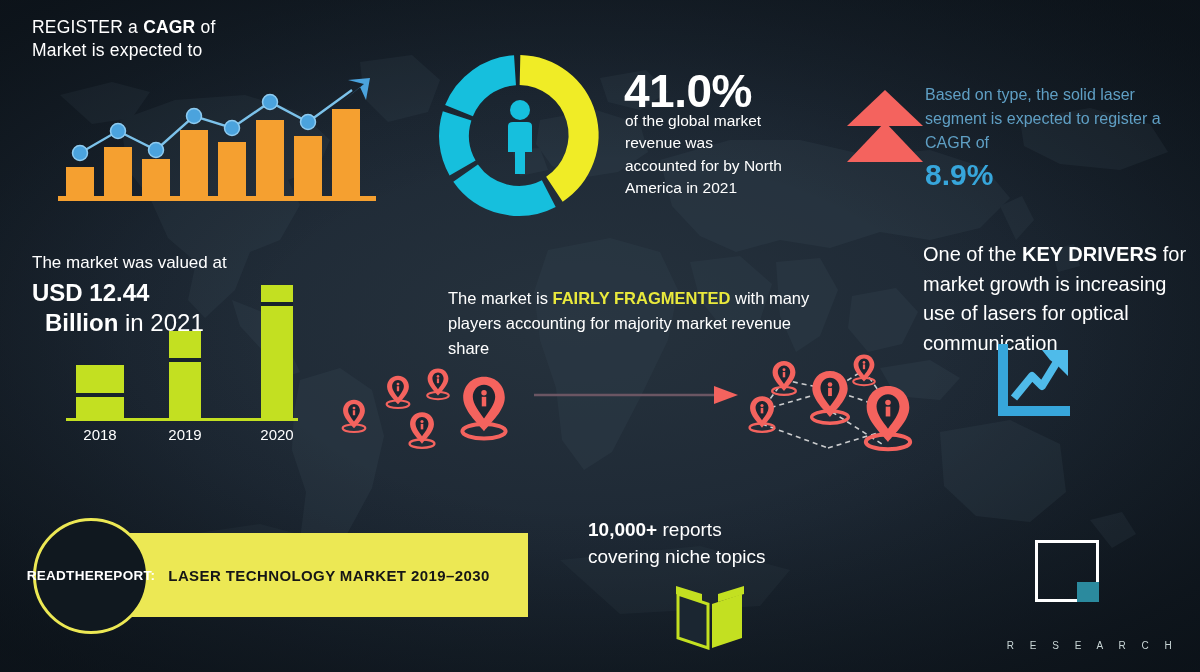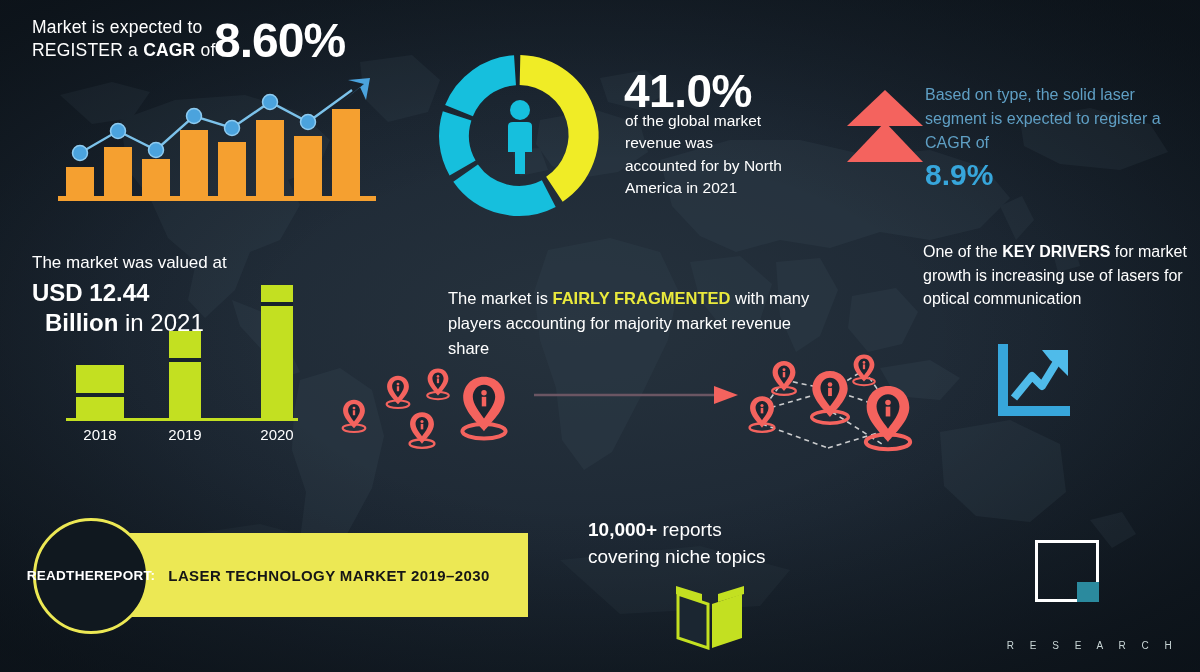--- a/index.html
+++ b/index.html
@@ -68,21 +68,21 @@
 
   
   #green-chart { position: absolute; left: 66px; top: 280px; width: 250px; height: 165px; }
   #green-chart svg { display: block; }
 
   
   #frag { left: 448px; top: 286px; width: 365px; font-size: 16.5px; line-height: 1.5; }
   #frag .hl { color: #e9e93c; font-weight: bold; }
 
   
-  #drivers { left: 923px; top: 240px; width: 270px; font-size: 16px; line-height: 1.48; }
+  #drivers { left: 923px; top: 240px; width: 270px; font-size: 20px; line-height: 1.48; }
 
   
   #pins-left { position: absolute; left: 332px; top: 352px; width: 220px; height: 115px; }
   #flow-arrow { position: absolute; left: 534px; top: 382px; width: 208px; height: 26px; }
   #pins-right { position: absolute; left: 742px; top: 352px; width: 190px; height: 120px; }
   #growth-icon { position: absolute; left: 992px; top: 342px; width: 86px; height: 78px; }
 
   
   #report-banner {
     position: absolute; left: 130px; top: 533px;
@@ -188,24 +188,23 @@
       </g>
       <g fill="#27343f">
         <path d="M150 540 L260 524 L350 548 L330 586 L226 598 L160 578 Z"></path>
         <path d="M560 560 L700 546 L790 570 L760 606 L620 614 Z"></path>
       </g>
     </svg>
   </div>
   <div class="vignette"></div>
 
   <div class="txt" id="hdr-lines">
+    <div><span>REGISTER a </span><span class="b">CAGR</span><span> of</span></div>
     <div>Market is expected to</div>
-    <div><span>REGISTER a </span><span class="b">CAGR</span><span> of</span></div>
-  </div>
-  <div class="txt" id="hdr-pct">8.60%</div>
+  </div>
 
   <div id="orange-chart">
     <svg viewBox="0 0 320 125" width="320" height="125">
       <g fill="#f5a030">
         <rect x="8" y="89" width="28" height="31"></rect>
         <rect x="46" y="69" width="28" height="51"></rect>
         <rect x="84" y="81" width="28" height="39"></rect>
         <rect x="122" y="52" width="28" height="68"></rect>
         <rect x="160" y="64" width="28" height="56"></rect>
         <rect x="198" y="42" width="28" height="78"></rect>

